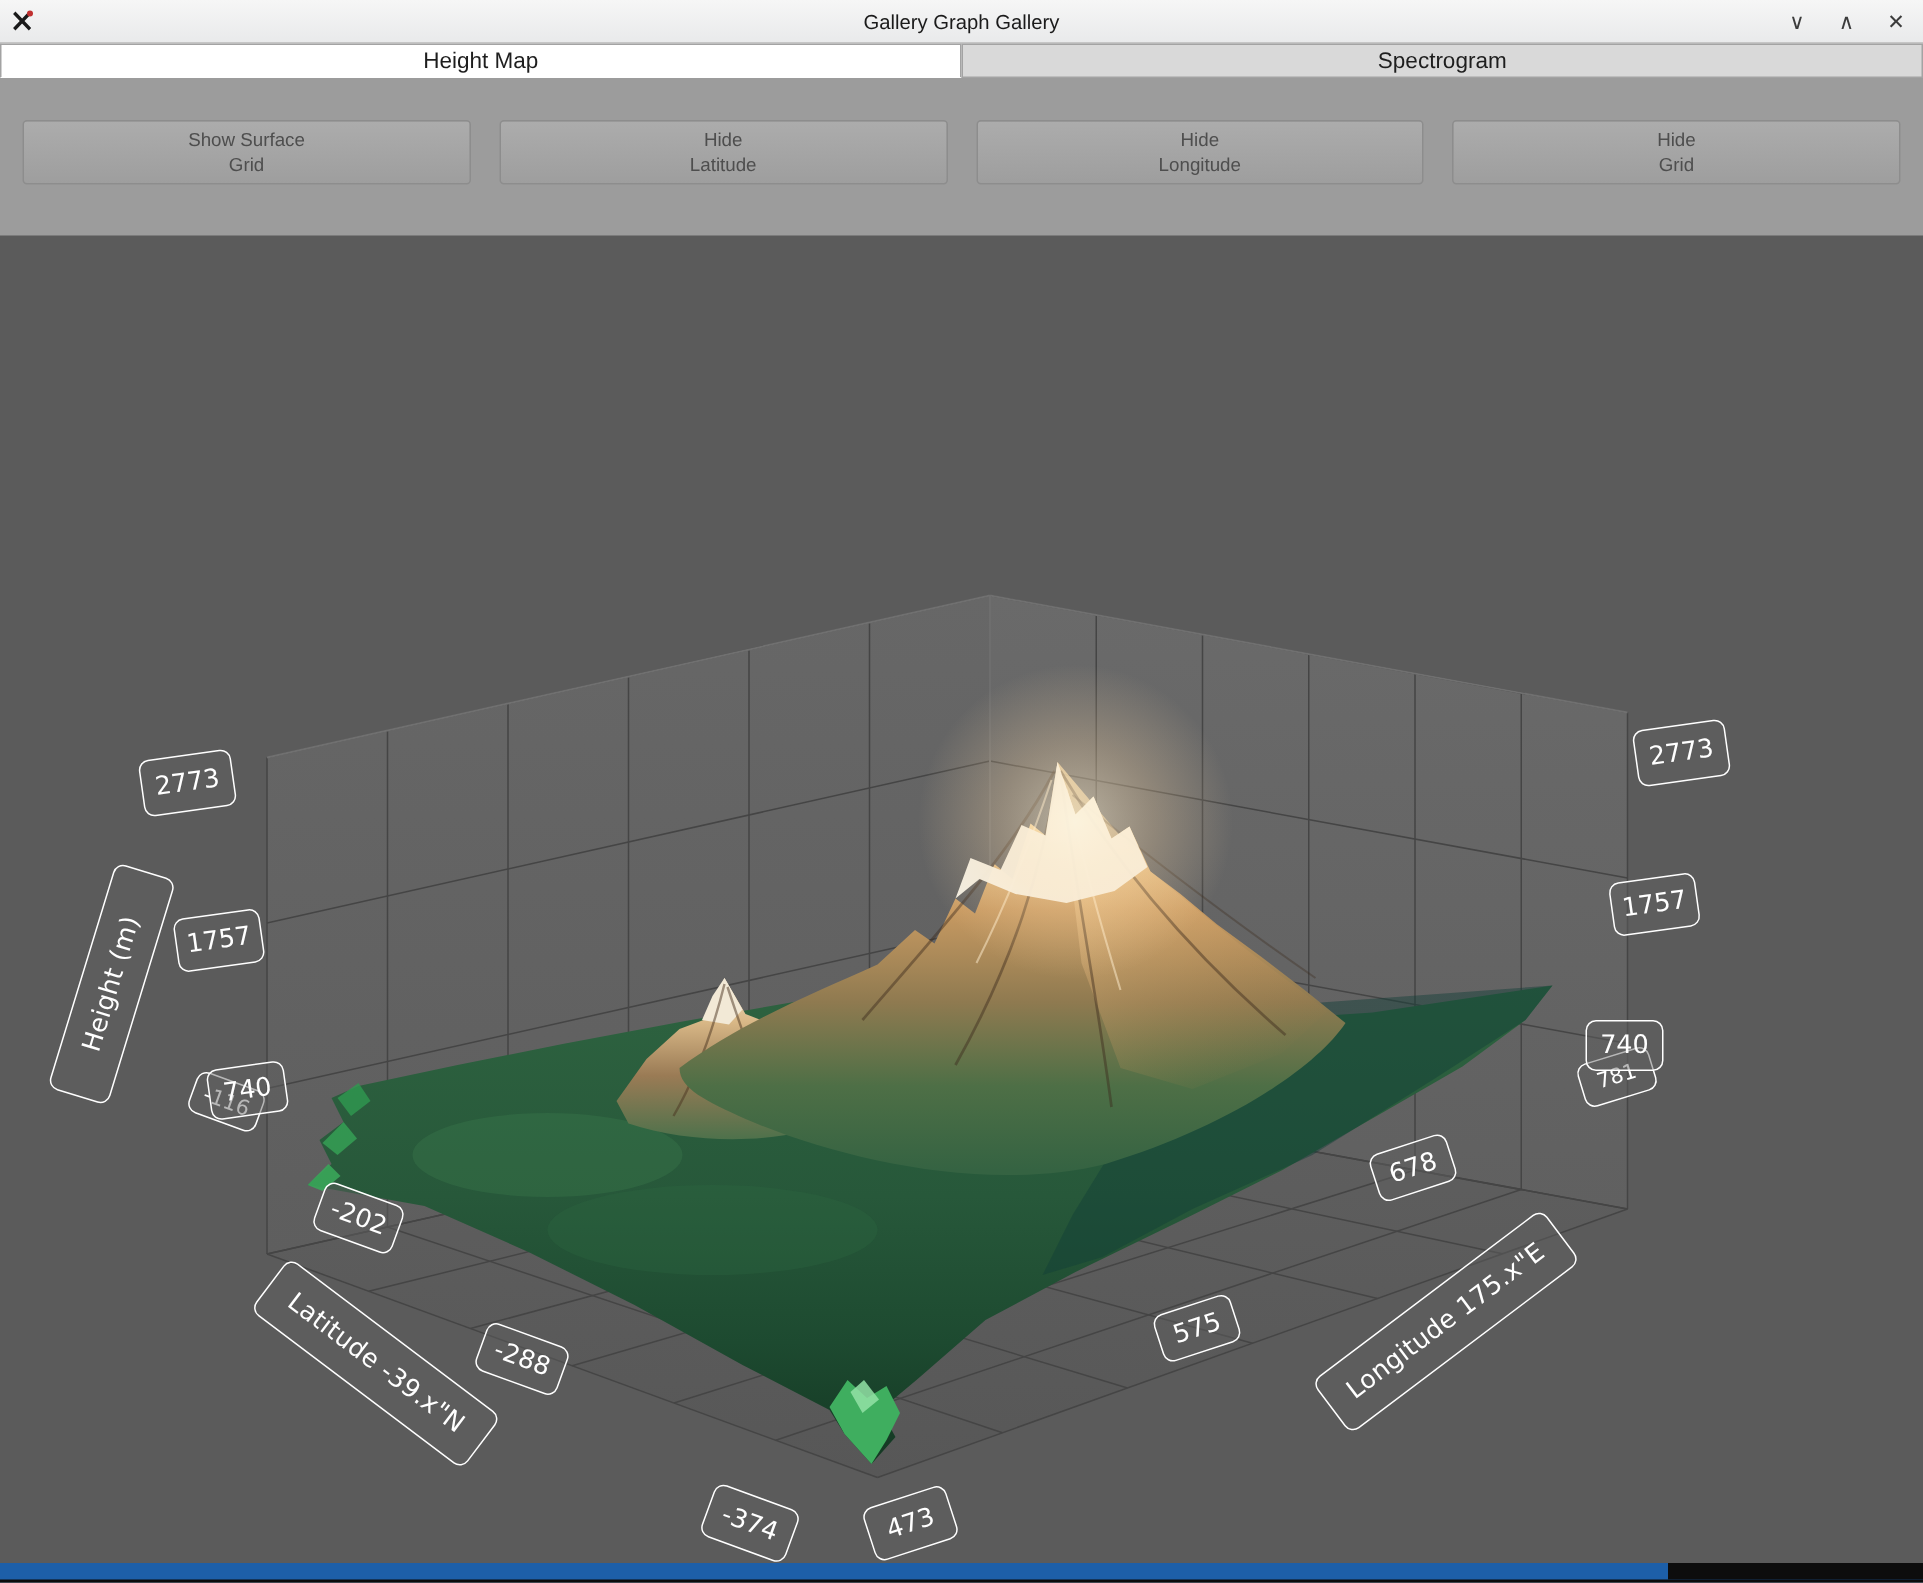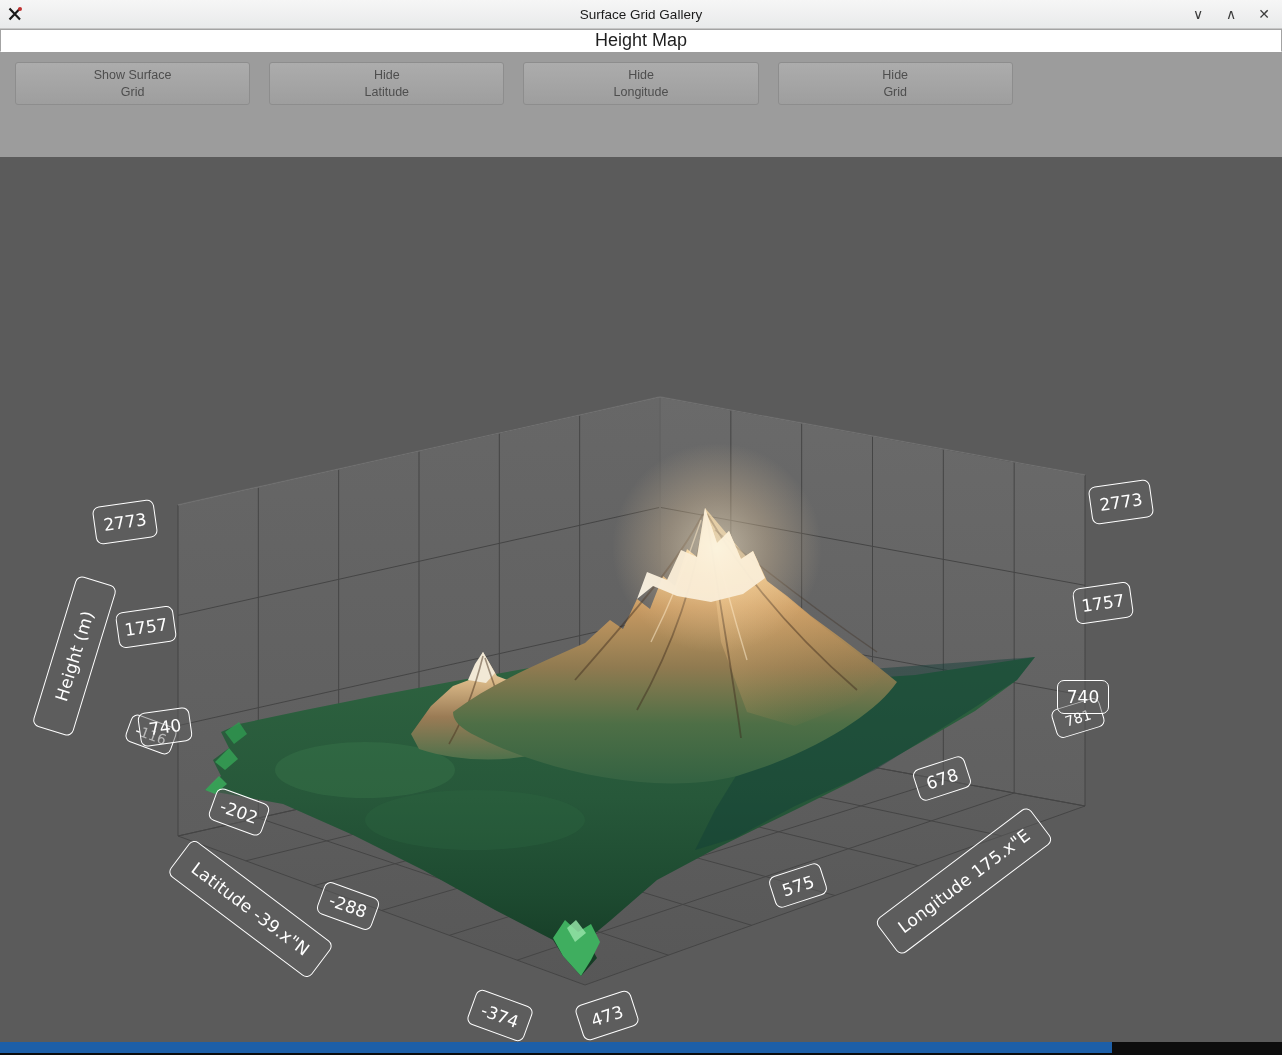--- a/index.html
+++ b/index.html
@@ -13,28 +13,28 @@
     display:flex;align-items:center;z-index:10;}
   .app-icon{position:absolute;left:7px;top:6px;width:16px;height:16px;}
   .titlebar-title{flex:1;text-align:center;font-size:13.5px;color:#1b1b1b;}
   .win-controls{position:absolute;right:10px;top:0;height:28px;display:flex;gap:17px;
     align-items:center;color:#3c3c3c;font-size:14px;}
   .win-btn{cursor:default;width:16px;text-align:center;}
 
   
   .tabbar{position:absolute;top:29px;left:0;right:0;height:23px;display:flex;
     background:#c7c7c7;z-index:9;}
-  .tab{flex:1;display:flex;align-items:center;justify-content:center;font-size:18px;
+  .tab{flex:1;display:flex;align-items:center;justify-content:center;font-size:15px;
     color:#1e1e1e;background:#d9d9d9;border:1px solid #a3a3a3;box-sizing:border-box;}
   .tab.active{background:#ffffff;border-bottom:1px solid #ffffff;}
 
   
   .toolbar{position:absolute;top:52px;left:0;right:0;height:105px;background:#9c9c9c;
-    box-sizing:border-box;padding:10px 15px 0 15px;display:grid;
-    grid-template-columns:1fr 1fr 1fr 1fr 1fr;column-gap:19px;row-gap:5px;z-index:8;}
+    box-sizing:border-box;padding:28px 15px 0 15px;display:grid;
+    grid-template-columns:1fr 1fr 1fr 1fr;column-gap:19px;row-gap:5px;z-index:8;}
   .btn{height:41px;background:linear-gradient(#acacac,#9e9e9e);border:1px solid #8d8d8d;
     border-radius:3px;color:#4e4e4e;font-size:12.5px;line-height:1.35;
     display:flex;flex-direction:column;align-items:center;justify-content:center;}
 
   
   .plot{position:absolute;top:157px;left:0;width:1282px;height:898px;
     background:#5b5b5b;overflow:hidden;}
   #scene{position:absolute;left:155px;top:223px;}
 
   
@@ -54,30 +54,31 @@
 
 <div class="window">
 
   <div class="titlebar">
     <span class="app-icon">
       <svg width="16" height="16" viewBox="0 0 16 16">
         <path d="M2.5 2.5 L13 13.5 M13 2.5 L2.5 13.5" stroke="#1a1a1a" stroke-width="2.2" fill="none"></path>
         <circle cx="13" cy="3" r="2" fill="#c03030"></circle>
       </svg>
     </span>
-    <div class="titlebar-title">Surface Grid Gallery</div>
+    <div class="titlebar-title">Gallery Graph Gallery</div>
     <div class="win-controls">
       <span class="win-btn">∨</span>
       <span class="win-btn">∧</span>
       <span class="win-btn">✕</span>
     </div>
   </div>
 
   <div class="tabbar">
     <div class="tab active">Height Map</div>
+    <div class="tab">Spectrogram</div>
   </div>
 
   <div class="toolbar">
     <div class="btn">
       <span>Show Surface</span>
       <span>Grid</span>
     </div>
     <div class="btn">
       <span>Hide</span>
       <span>Latitude</span>

